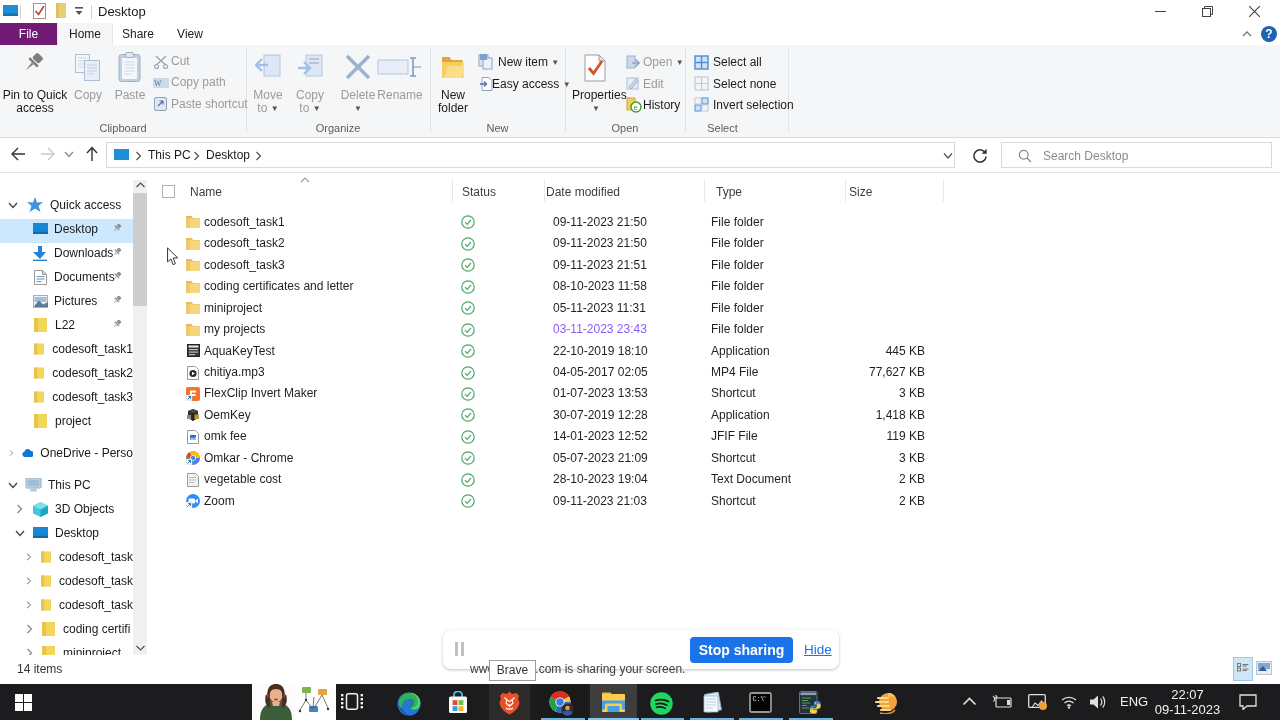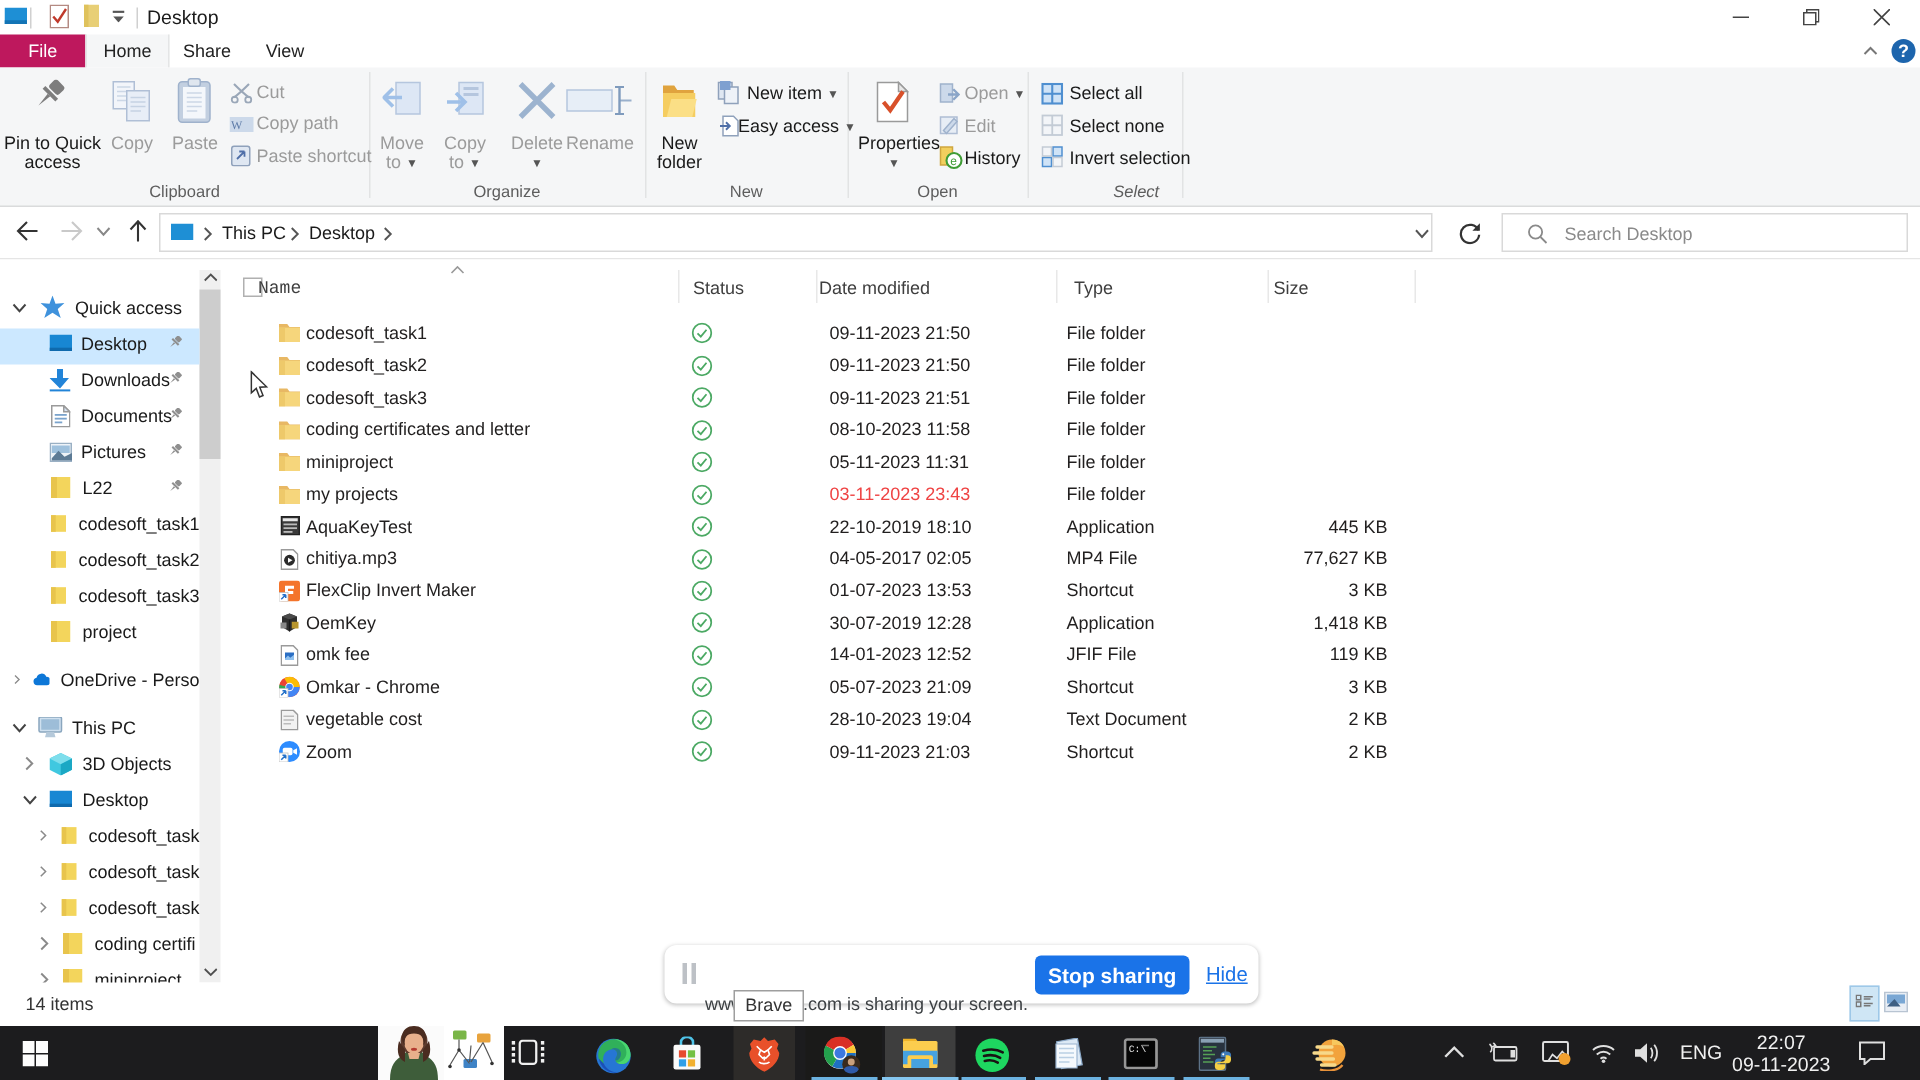--- a/index.html
+++ b/index.html
@@ -8,21 +8,21 @@
 .abs { position:absolute; }
 
 
 #titlebar { left:0; top:0; width:1280px; height:23px; background:#fff; }
 .qat-sep { width:1px; height:14px; background:#d0d0d0; top:5px; }
 #title-text { left:98px; top:4px; font-size:13px; color:#1a1a1a; }
 .winbtn { top:0px; width:45px; height:23px; display:flex; align-items:center; justify-content:center; color:#444; }
 
 
 #tabrow { left:0; top:23px; width:1280px; height:22px; background:#fff; }
-#filetab { left:0; top:0; width:57px; height:22px; background:#be185d; color:#fff; text-align:center; line-height:22px; font-size:12px; }
+#filetab { left:0; top:0; width:57px; height:22px; background:#701a75; color:#fff; text-align:center; line-height:22px; font-size:12px; }
 .tab { top:0; height:22px; line-height:22px; font-size:12px; color:#222; text-align:center; }
 #hometab { left:57px; width:56px; background:#f5f6f7; border-left:1px solid #e4e5e6; border-right:1px solid #e4e5e6; }
 
 
 #ribbon { left:0; top:45px; width:1280px; height:93px; background:#f5f6f7; border-bottom:1px solid #dadbdc; }
 .rsep { top:3px; width:1px; height:84px; background:#e2e3e4; }
 .rlabel { top:77px; font-size:11px; color:#5d5d5d; text-align:center; }
 .rbig-label { font-size:12px; color:#1a1a1a; text-align:center; line-height:13px; }
 .rbig-label.dis { color:#9b9b9b; }
 .rsmall { font-size:12px; color:#1a1a1a; }
@@ -113,21 +113,21 @@
   <div class="abs rsep" style="left:246px"></div>
   <div class="abs rsep" style="left:430px"></div>
   <div class="abs rsep" style="left:565px"></div>
   <div class="abs rsep" style="left:685px"></div>
   <div class="abs rsep" style="left:788px"></div>
 
   <div class="abs rlabel" style="left:0px;width:246px;">Clipboard</div>
   <div class="abs rlabel" style="left:246px;width:184px;">Organize</div>
   <div class="abs rlabel" style="left:430px;width:135px;">New</div>
   <div class="abs rlabel" style="left:565px;width:120px;">Open</div>
-  <div class="abs rlabel" style="left:706px;width:103px;font-style:italic;">Select</div>
+  <div class="abs rlabel" style="left:671px;width:103px;">Select</div>
 
   <svg class="abs" style="left:22px;top:8px" width="28" height="28" viewBox="0 0 28 28">
     <g transform="translate(18.5,2.5) rotate(45)" fill="#7d7d7d">
       <rect x="-4.5" y="0" width="9" height="7.5" rx="2"></rect>
       <rect x="-6" y="8.5" width="12" height="2.6"></rect>
       <path d="M-1.2 11.1 h2.4 L0 21 Z"></path>
     </g>
   </svg>
   <div class="abs rbig-label" style="left:0px;top:44px;width:70px;">Pin to Quick<br>access</div>
   <svg class="abs" style="left:74px;top:9px" width="28" height="28" viewBox="0 0 28 28">
@@ -515,21 +515,21 @@
     <div class="sbtxt" style="margin-left:8px;">miniproject</div>
   </div>
 </div>
 
 <div id="filelist" class="abs">
 
   <div class="abs" style="left:2px;top:12px;width:13px;height:13px;border:1px solid #b0b0b0;background:#fff;"></div>
   <svg class="abs" style="left:140px;top:4px" width="10" height="6" viewBox="0 0 10 6">
       <path d="M1 5 L5 1 L9 5" stroke="#9a9a9a" stroke-width="1.1" fill="none"></path>
     </svg>
-  <div class="abs hdrtxt" style="left:12px;top:12px;font-family:Liberation Mono, monospace;">Name</div>
+  <div class="abs hdrtxt" style="left:30px;top:12px;">Name</div>
   <div class="abs hdrtxt" style="left:302px;top:12px;">Status</div>
   <div class="abs hdrtxt" style="left:386px;top:12px;">Date modified</div>
   <div class="abs hdrtxt" style="left:556px;top:12px;">Type</div>
   <div class="abs hdrtxt" style="left:689px;top:12px;">Size</div>
   <div class="abs" style="left:292px;top:7px;width:1px;height:22px;background:#e8e8e8;"></div>
   <div class="abs" style="left:384px;top:7px;width:1px;height:22px;background:#e8e8e8;"></div>
   <div class="abs" style="left:544px;top:7px;width:1px;height:22px;background:#e8e8e8;"></div>
   <div class="abs" style="left:685px;top:7px;width:1px;height:22px;background:#e8e8e8;"></div>
   <div class="abs" style="left:783px;top:7px;width:1px;height:22px;background:#e8e8e8;"></div>
 
@@ -601,21 +601,21 @@
   <svg class="abs" style="left:26px;top:150px" width="14" height="13" viewBox="0 0 14 13">
       <path d="M0 1 h5.5 l1.5 2 h7 v10 h-14 z" fill="#e8b864"></path>
       <rect x="0" y="3.4" width="14" height="9.6" fill="#f6d67c"></rect>
       <rect x="0" y="3.4" width="4" height="9.6" fill="#eec96a"></rect>
     </svg>
   <div class="cell" style="left:44px;top:149px;">my projects</div>
   <svg class="abs" style="left:301px;top:150px" width="14" height="14" viewBox="0 0 14 14">
       <circle cx="7" cy="7" r="6.2" fill="none" stroke="#4ca964" stroke-width="1.2"></circle>
       <path d="M4 7.2 L6.2 9.4 L10 4.8" stroke="#4ca964" stroke-width="1.2" fill="none"></path>
     </svg>
-  <div class="cell" style="left:393px;top:149px;color:#ef4444;">03-11-2023 23:43</div>
+  <div class="cell" style="left:393px;top:149px;color:#8b5cf6;">03-11-2023 23:43</div>
   <div class="cell" style="left:551px;top:149px;">File folder</div>
 
   <svg class="abs" style="left:27px;top:171px" width="13" height="13" viewBox="0 0 13 13">
       <rect x="0.5" y="0.5" width="12" height="12" fill="#3a3a3a" stroke="#222"></rect>
       <rect x="1.5" y="1.5" width="10" height="2" fill="#e8e8e8"></rect>
       <rect x="2" y="5" width="9" height="1.2" fill="#bbb"></rect>
       <rect x="2" y="7.5" width="9" height="1.2" fill="#bbb"></rect>
       <rect x="2" y="10" width="6" height="1.2" fill="#bbb"></rect>
     </svg>
   <div class="cell" style="left:44px;top:171px;">AquaKeyTest</div>

